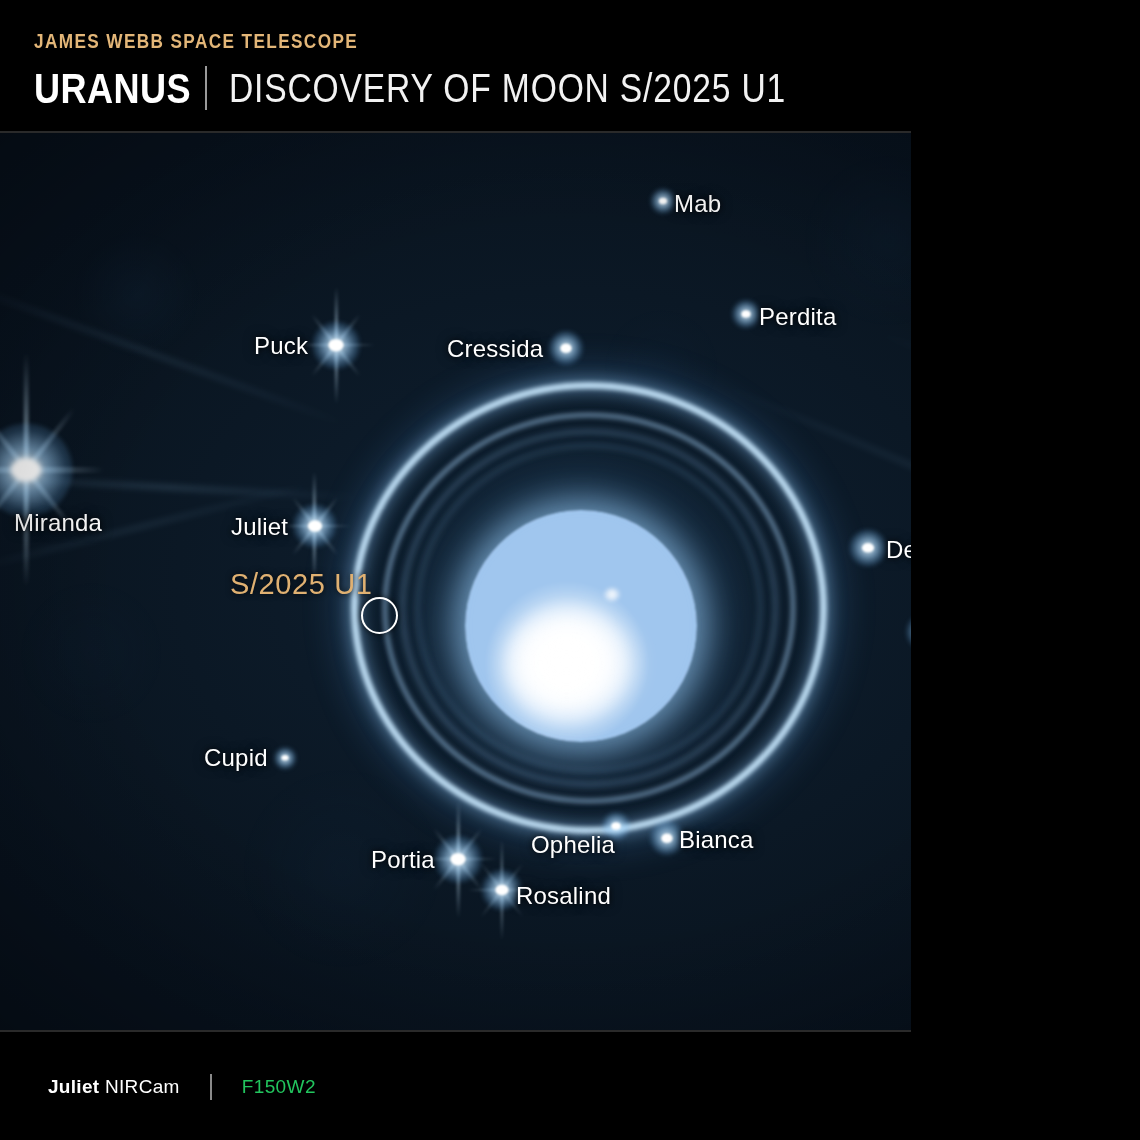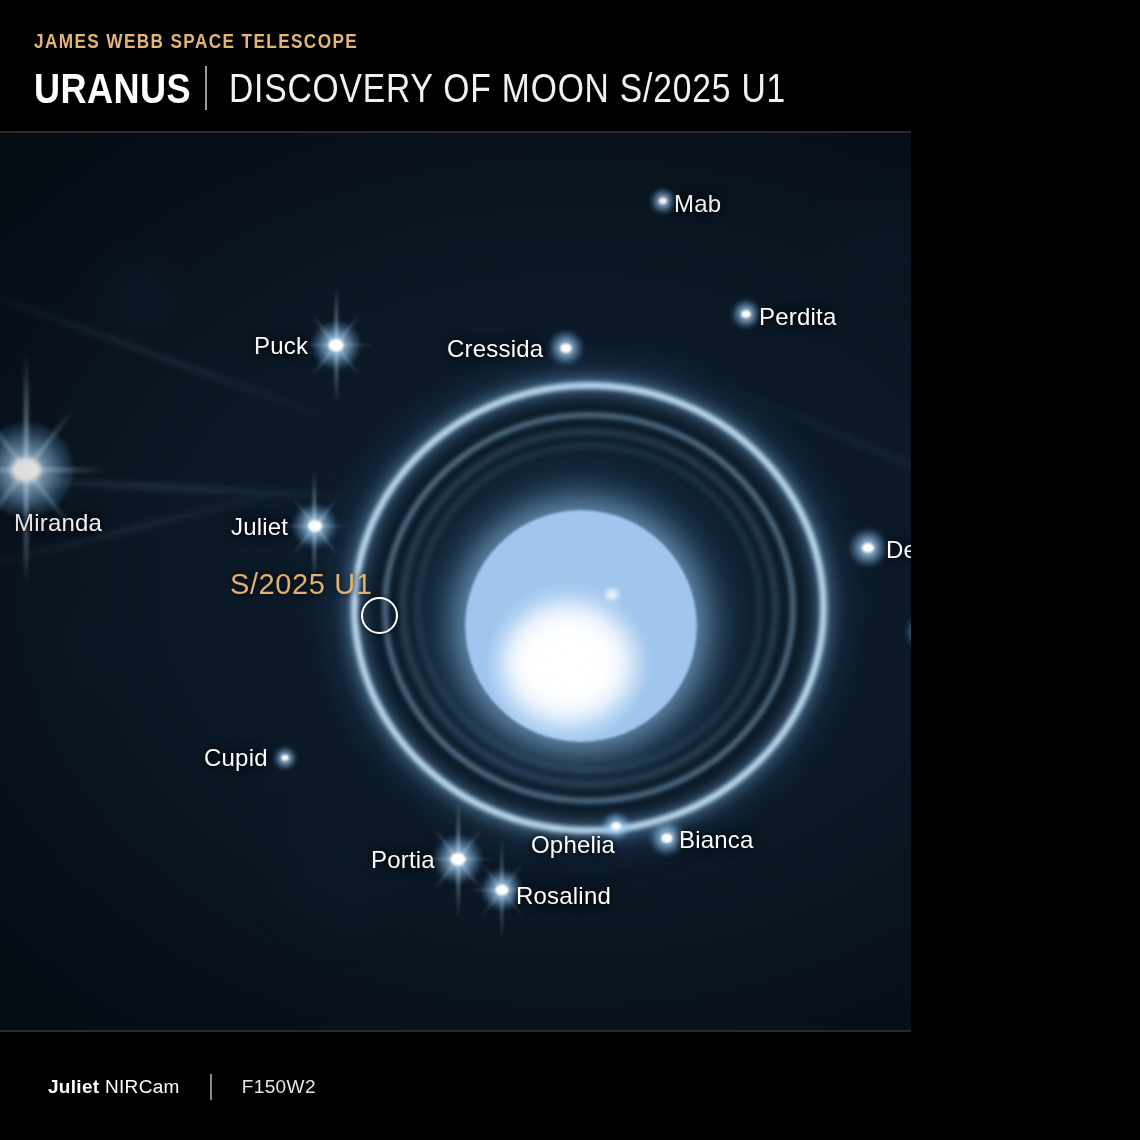--- a/index.html
+++ b/index.html
@@ -164,21 +164,21 @@
 
   
   #footer{
     position:absolute;left:0;top:1030px;width:1140px;height:110px;background:#000;
   }
   #ftr-rule{position:absolute;left:0;top:0;width:1140px;height:2px;background:#2a2a2a;}
   #filter-row{position:absolute;left:48px;top:44px;display:flex;align-items:center;}
   #filter-label{font-size:19px;color:#ffffff;font-family:"Liberation Sans",sans-serif;letter-spacing:.3px;}
   #filter-label b{font-weight:700;}
   #filter-divider{width:2px;height:26px;background:#8a8a8a;margin:0 30px;}
-  #filter-value{font-size:19px;color:#e5e5e5;font-family:"Liberation Sans",sans-serif;letter-spacing:.4px;}
+  #filter-value{font-size:19px;color:#22c55e;font-family:"Liberation Sans",sans-serif;letter-spacing:.4px;}
 </style>
 </head>
 <body>
 
 <div id="page">
 
   <div id="header">
     <div id="eyebrow">JAMES WEBB SPACE TELESCOPE</div>
     <div id="titlerow">
       <div id="maintitle">URANUS</div>

